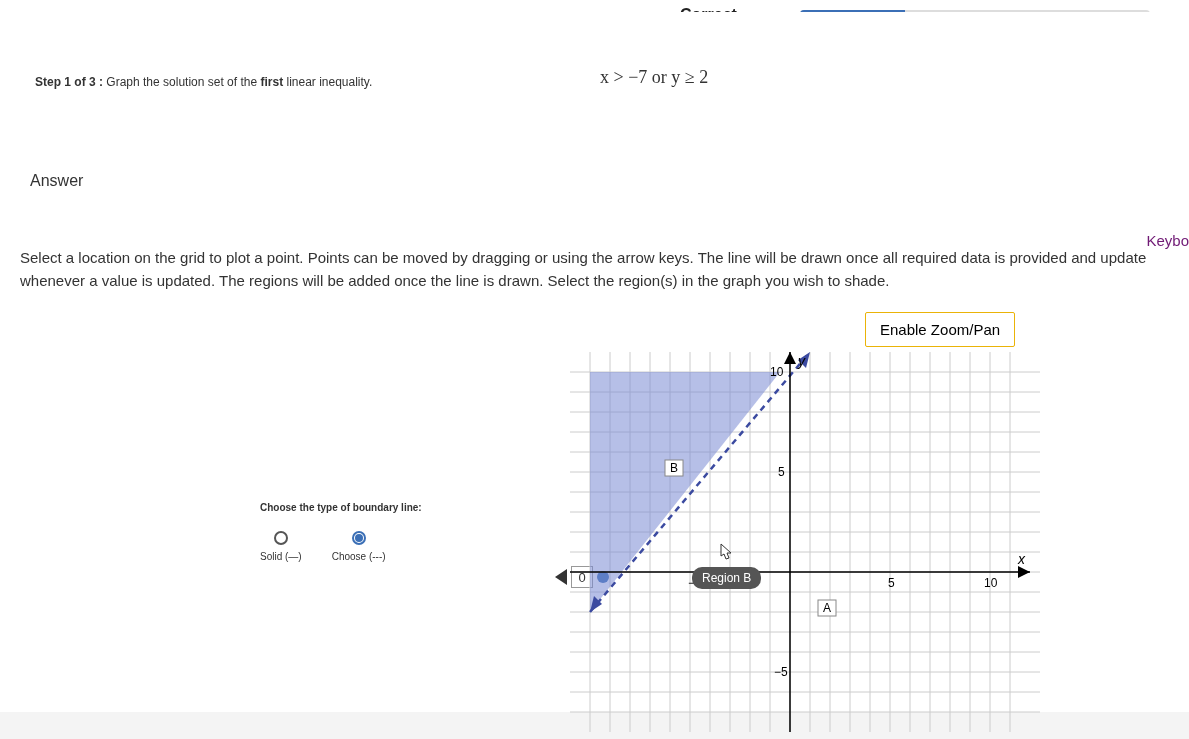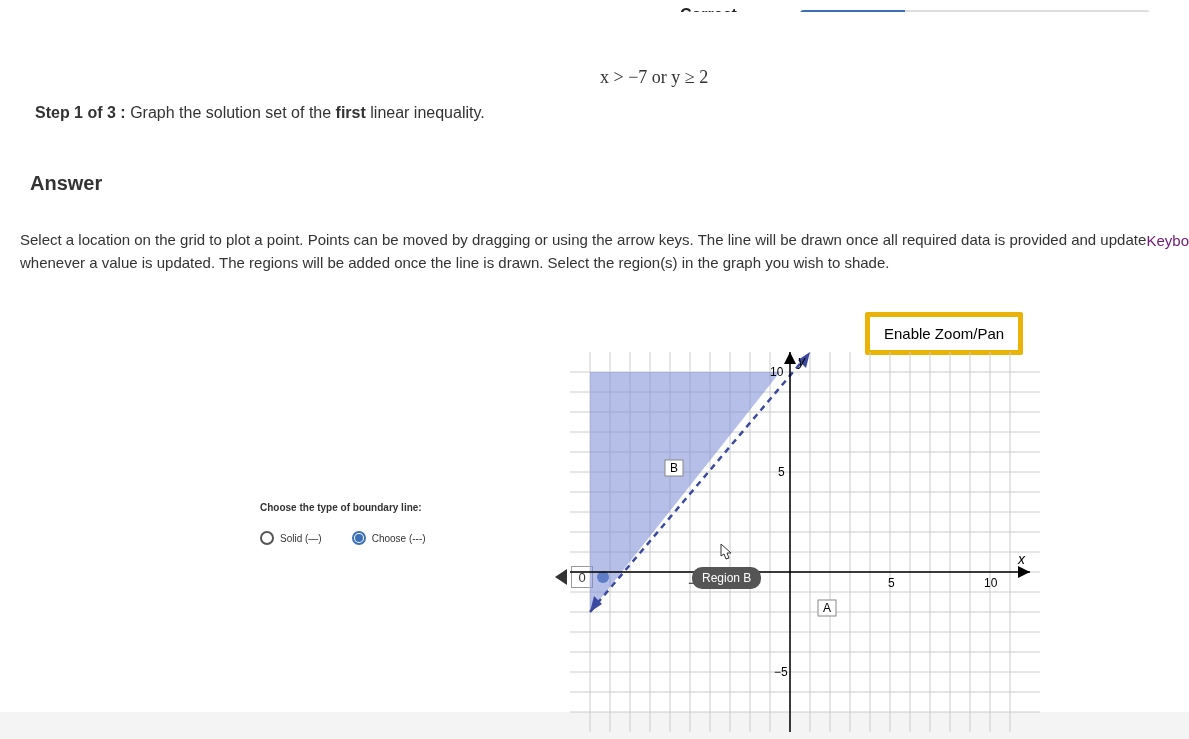--- a/index.html
+++ b/index.html
@@ -52,68 +52,68 @@
     .inequality {
       position: absolute;
       left: 600px;
       top: 55px;
       font-size: 18px;
       font-family: 'Times New Roman', serif;
     }
     .step-label {
       position: absolute;
       left: 35px;
-      top: 92px;
-      font-size: 16px;
+      top: 63px;
+      font-size: 12px;
     }
     .step-label .bold { font-weight: bold; }
     .answer-label {
       position: absolute;
       left: 30px;
       top: 160px;
-      font-weight: bold;
-      font-size: 20px;
+      font-weight: normal;
+      font-size: 16px;
     }
     .keyboard-label {
       position: absolute;
       right: 0;
       top: 220px;
       font-size: 15px;
       color: #701a75;
       text-align: right;
     }
     .instructions {
       position: absolute;
       left: 20px;
-      top: 217px;
+      top: 235px;
       right: 0;
       font-size: 15px;
       line-height: 1.5;
       color: #333;
     }
     .enable-zoom {
       position: absolute;
       left: 865px;
       top: 300px;
       padding: 8px 14px;
-      border: 5px solid #eab308;
+      border: 1px solid #eab308;
       background: #fff;
       font-size: 15px;
       border-radius: 2px;
       cursor: pointer;
     }
     .boundary-section {
       position: absolute;
       left: 260px;
       top: 490px;
       font-size: 10px;
     }
     .boundary-title { font-weight: bold; margin-bottom: 18px; }
     .radio-row { display: flex; gap: 30px; align-items: center; }
-    .radio-option { display: flex; align-items: center; gap: 6px; cursor: pointer; }
+    .radio-option { display: flex; align-items: center; gap: 6px; cursor: pointer; flex-direction: column; }
     .radio-circle {
       width: 14px; height: 14px; border: 2px solid #555; border-radius: 50%;
       display: flex; align-items: center; justify-content: center;
     }
     .radio-circle.selected::after {
       content: ''; width: 8px; height: 8px; background: #3b6fb6; border-radius: 50%;
     }
     .radio-circle.selected { border-color: #3b6fb6; }
     .graph-container {
       position: absolute;

